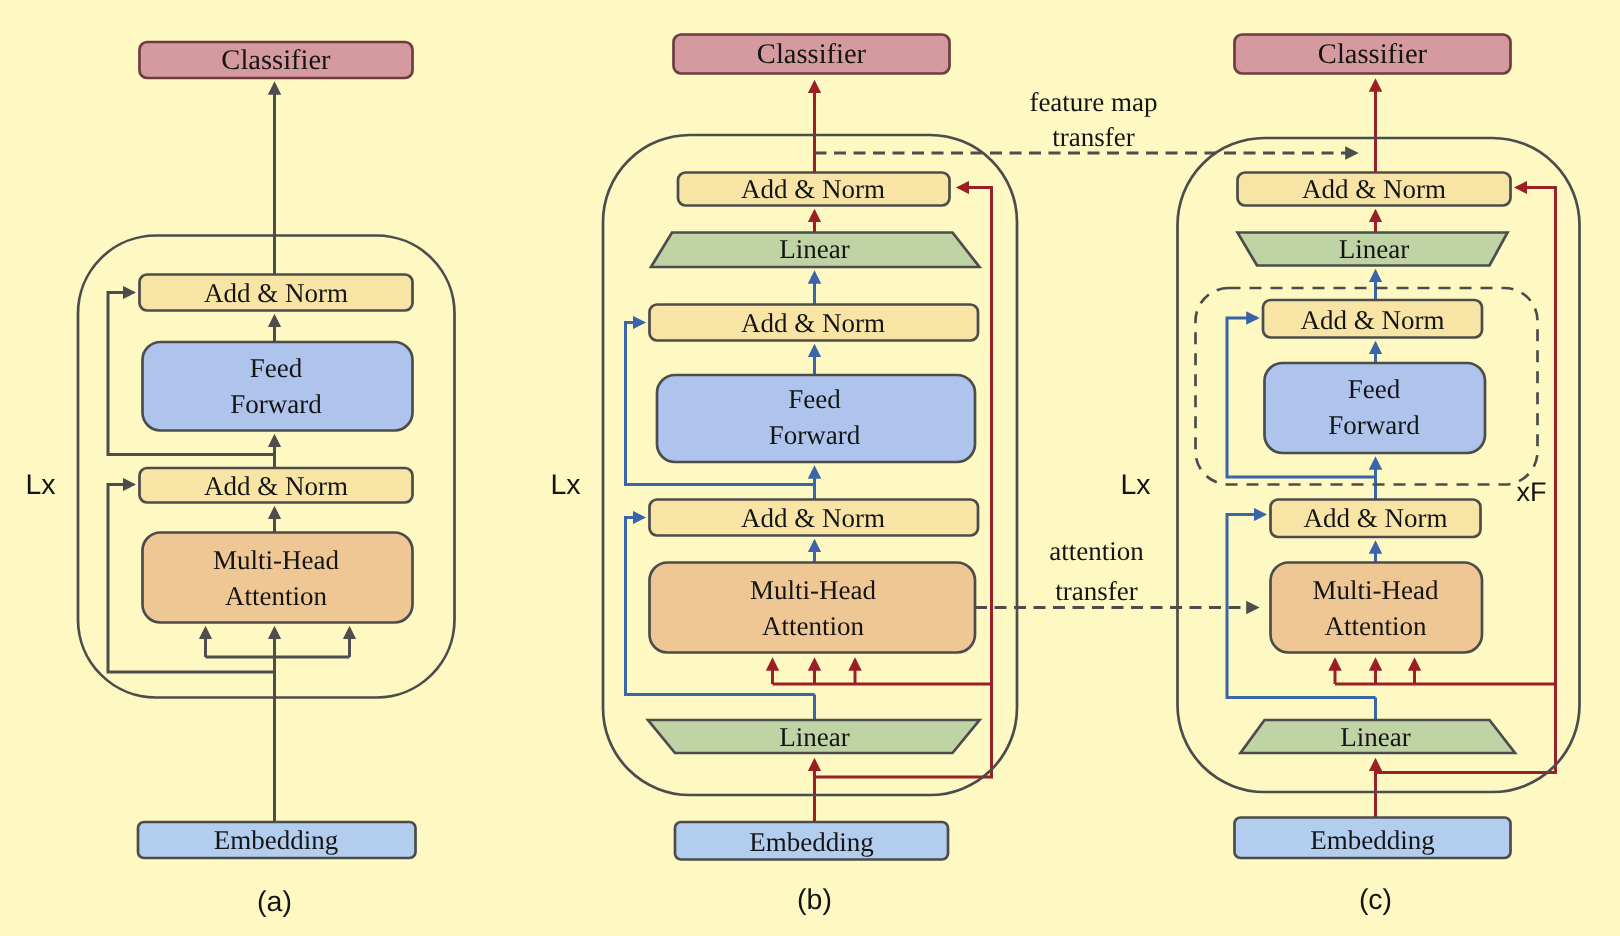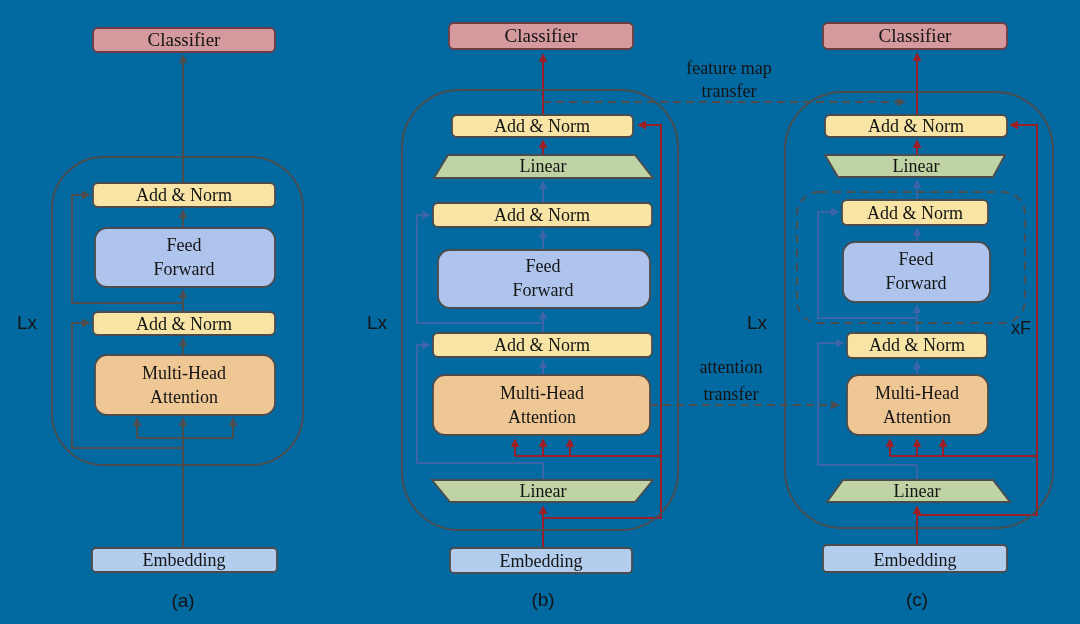--- a/index.html
+++ b/index.html
@@ -1,16 +1,16 @@
 <!DOCTYPE html>
 <html style="--classifier_fill: #d59a9e; --add_norm_fill: #f8e5a6; --feed_forward_fill: #aec4ec; --attention_fill: #eec795; --linear_fill: #c0d3a4; --embedding_fill: #b3cdee; --arrow_gray: #4d4d4d; --arrow_red: #9b1f26; --arrow_blue: #3a65a8;"><head>
 <meta charset="utf-8">
 <style>
   html,body{margin:0;padding:0;background:#ffffff;}
-  .canvas{position:relative;width:1080px;height:624px;background:#0369a1;overflow:hidden;}
+  .canvas{position:relative;width:1080px;height:624px;background:#fef9c3;overflow:hidden;}
   svg{display:block;}
 
   
   .box{stroke:#4c4c4c;stroke-width:1.8;}
   .fill-classifier{fill:var(--classifier_fill,#d59a9e);stroke:#6e3c41;}
   .fill-addnorm{fill:var(--add_norm_fill,#f8e5a6);}
   .fill-ff{fill:var(--feed_forward_fill,#aec4ec);}
   .fill-mha{fill:var(--attention_fill,#eec795);}
   .fill-linear{fill:var(--linear_fill,#c0d3a4);}
   .fill-embed{fill:var(--embedding_fill,#b3cdee);}

